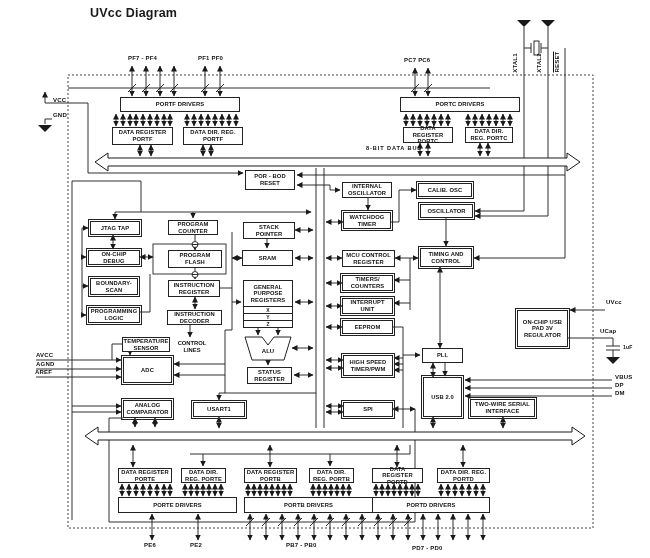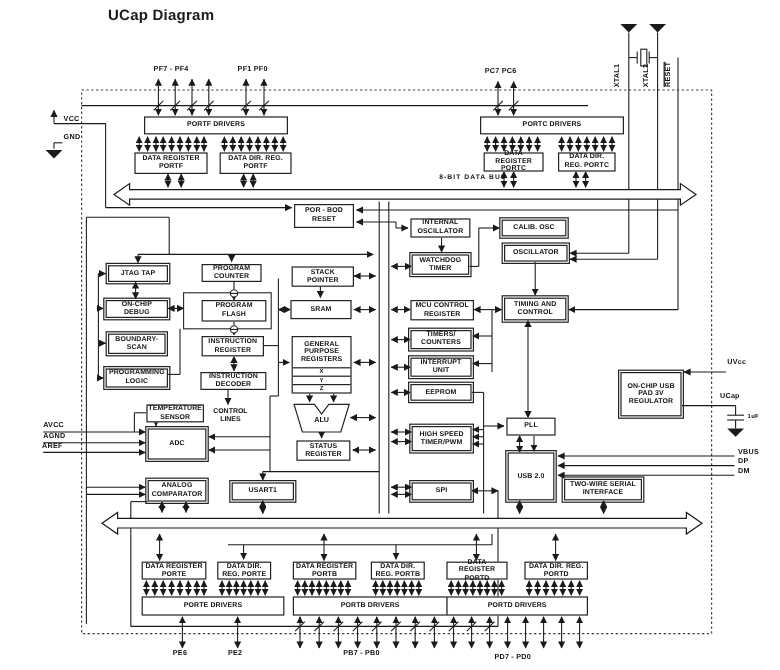--- a/index.html
+++ b/index.html
@@ -316,21 +316,21 @@
     <g fill="#fff" stroke="#1a1a1a" stroke-width="0.9">
       <circle cx="195" cy="244.5" r="3"></circle>
         <line x1="192" y1="244.5" x2="198" y2="244.5"></line>
       <circle cx="195" cy="274.5" r="3"></circle>
         <line x1="192" y1="274.5" x2="198" y2="274.5"></line>
     </g>
 
     <polygon points="245,337 262,337 268,345 274,337 291,337 284,360 252,360" fill="#fff" stroke="#222" stroke-width="1"></polygon>
   </svg>
 
-  <div class="title" style="left:90px;top:6px;">UCap Diagram</div>
+  <div class="title" style="left:90px;top:6px;">UVcc Diagram</div>
   <div class="lbl" style="left:128px;top:55px;">PF7 - PF4</div>
   <div class="lbl" style="left:198px;top:55px;">PF1  PF0</div>
   <div class="lbl" style="left:404px;top:57px;">PC7  PC6</div>
   <div class="lbl" style="left:53px;top:97px;">VCC</div>
   <div class="lbl" style="left:53px;top:112px;">GND</div>
   <div class="lbl" style="left:36px;top:352px;">AVCC</div>
   <div class="lbl" style="left:36px;top:361px;">AGND</div>
   <div class="lbl" style="left:35px;top:369px;">AREF</div>
   <div class="lbl vert" style="left:503px;top:60px;width:24px;">XTAL1</div>
   <div class="lbl vert" style="left:527px;top:60px;width:24px;">XTAL2</div>

